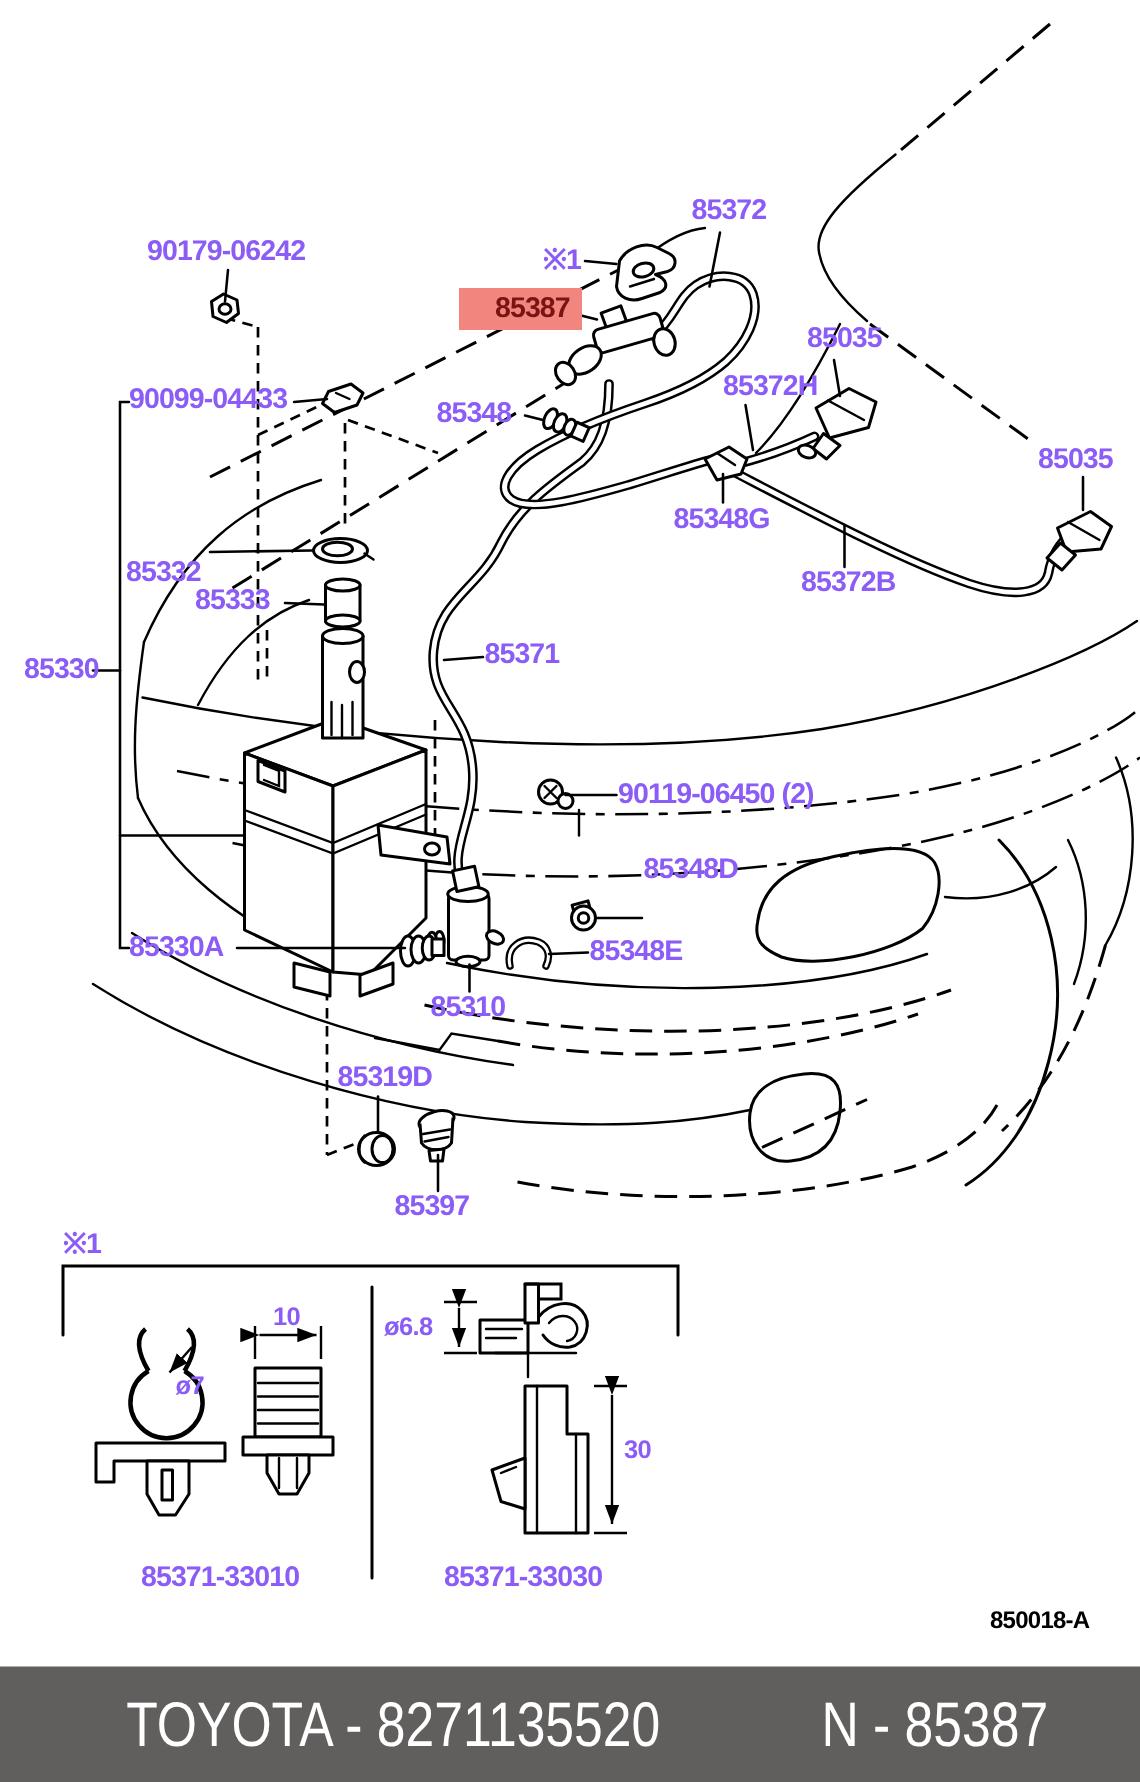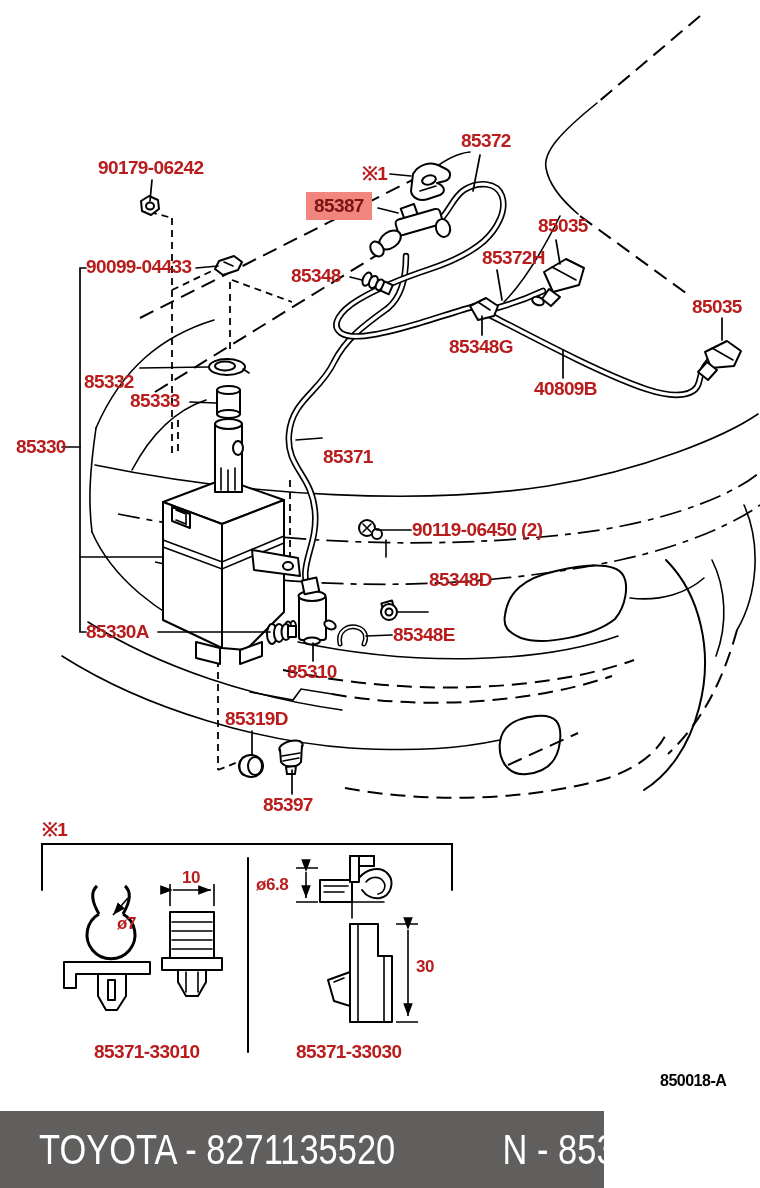--- a/index.html
+++ b/index.html
@@ -13,25 +13,25 @@
   .dashdot{fill:none;stroke:#000;stroke-width:1.7;stroke-dasharray:22,7,6,7;}
   .ldr  {fill:none;stroke:#000;stroke-width:1.7;stroke-linecap:round;}
   .tubeO{fill:none;stroke:#000;stroke-width:6.5;stroke-linecap:round;}
   .tubeI{fill:none;stroke:#fff;stroke-width:3.2;stroke-linecap:round;}
   .tubeO2{fill:none;stroke:#000;stroke-width:5;stroke-linecap:round;}
   .tubeI2{fill:none;stroke:#fff;stroke-width:2;stroke-linecap:round;}
   .cmp  {fill:#fff;stroke:#000;stroke-width:2;stroke-linejoin:round;}
   .cmp3 {fill:none;stroke:#000;stroke-width:3;}
   .dim  {fill:none;stroke:#000;stroke-width:1.6;}
   .plbl{position:absolute;font-weight:bold;font-size:19px;letter-spacing:-0.6px;
-        color:#b91c1c;white-space:nowrap;line-height:1;}
+        color:#8b5cf6;white-space:nowrap;line-height:1;}
   .plbl.sm{font-size:17px;letter-spacing:-0.4px;}
-  .plbl.hl{background:var(--hl-bg);color:var(--hl-fg);padding:4px 8px 5px 8px;}
-  #footer{position:absolute;left:0;top:1111px;width:604px;height:77px;
-          display:flex;align-items:center;gap:52px;}
+  .plbl.hl{background:var(--hl-bg);color:var(--hl-fg);padding:4px 8px 5px 24px;}
+  #footer{position:absolute;left:0;top:1111px;width:760px;height:77px;
+          display:flex;align-items:center;justify-content:center;gap:52px;}
   #footer span{color:#fff;font-size:42px;font-weight:400;letter-spacing:0px;
           transform:scaleX(0.82);transform-origin:center;white-space:nowrap;}
   #doccode{position:absolute;left:660px;top:1072px;font-weight:bold;font-size:16px;
           letter-spacing:-0.5px;}
 </style>
 </head>
 <body>
 
 <div id="page">
 
@@ -297,24 +297,24 @@
 <div class="plbl" style="left:362px;top:164px">※1</div>
 <div class="plbl" style="left:461px;top:131px">85372</div>
 <div class="plbl hl" style="left:306px;top:192px">85387</div>
 <div class="plbl" style="left:538px;top:216px">85035</div>
 <div class="plbl" style="left:482px;top:248px">85372H</div>
 <div class="plbl" style="left:86px;top:257px">90099-04433</div>
 <div class="plbl" style="left:291px;top:266px">85348</div>
 <div class="plbl" style="left:692px;top:297px">85035</div>
 <div class="plbl" style="left:449px;top:337px">85348G</div>
 <div class="plbl" style="left:84px;top:372px">85332</div>
-<div class="plbl" style="left:534px;top:379px">40809B</div>
+<div class="plbl" style="left:534px;top:379px">85372B</div>
 <div class="plbl" style="left:130px;top:391px">85333</div>
 <div class="plbl" style="left:16px;top:437px">85330</div>
-<div class="plbl" style="left:323px;top:447px">85371</div>
+<div class="plbl" style="left:323px;top:427px">85371</div>
 <div class="plbl" style="left:412px;top:520px">90119-06450 (2)</div>
 <div class="plbl" style="left:429px;top:570px">85348D</div>
 <div class="plbl" style="left:393px;top:625px">85348E</div>
 <div class="plbl" style="left:86px;top:622px">85330A</div>
 <div class="plbl" style="left:287px;top:662px">85310</div>
 <div class="plbl" style="left:225px;top:709px">85319D</div>
 <div class="plbl" style="left:263px;top:795px">85397</div>
 
 <div class="plbl" style="left:42px;top:820px">※1</div>
 <div class="plbl" style="left:94px;top:1042px">85371-33010</div>

